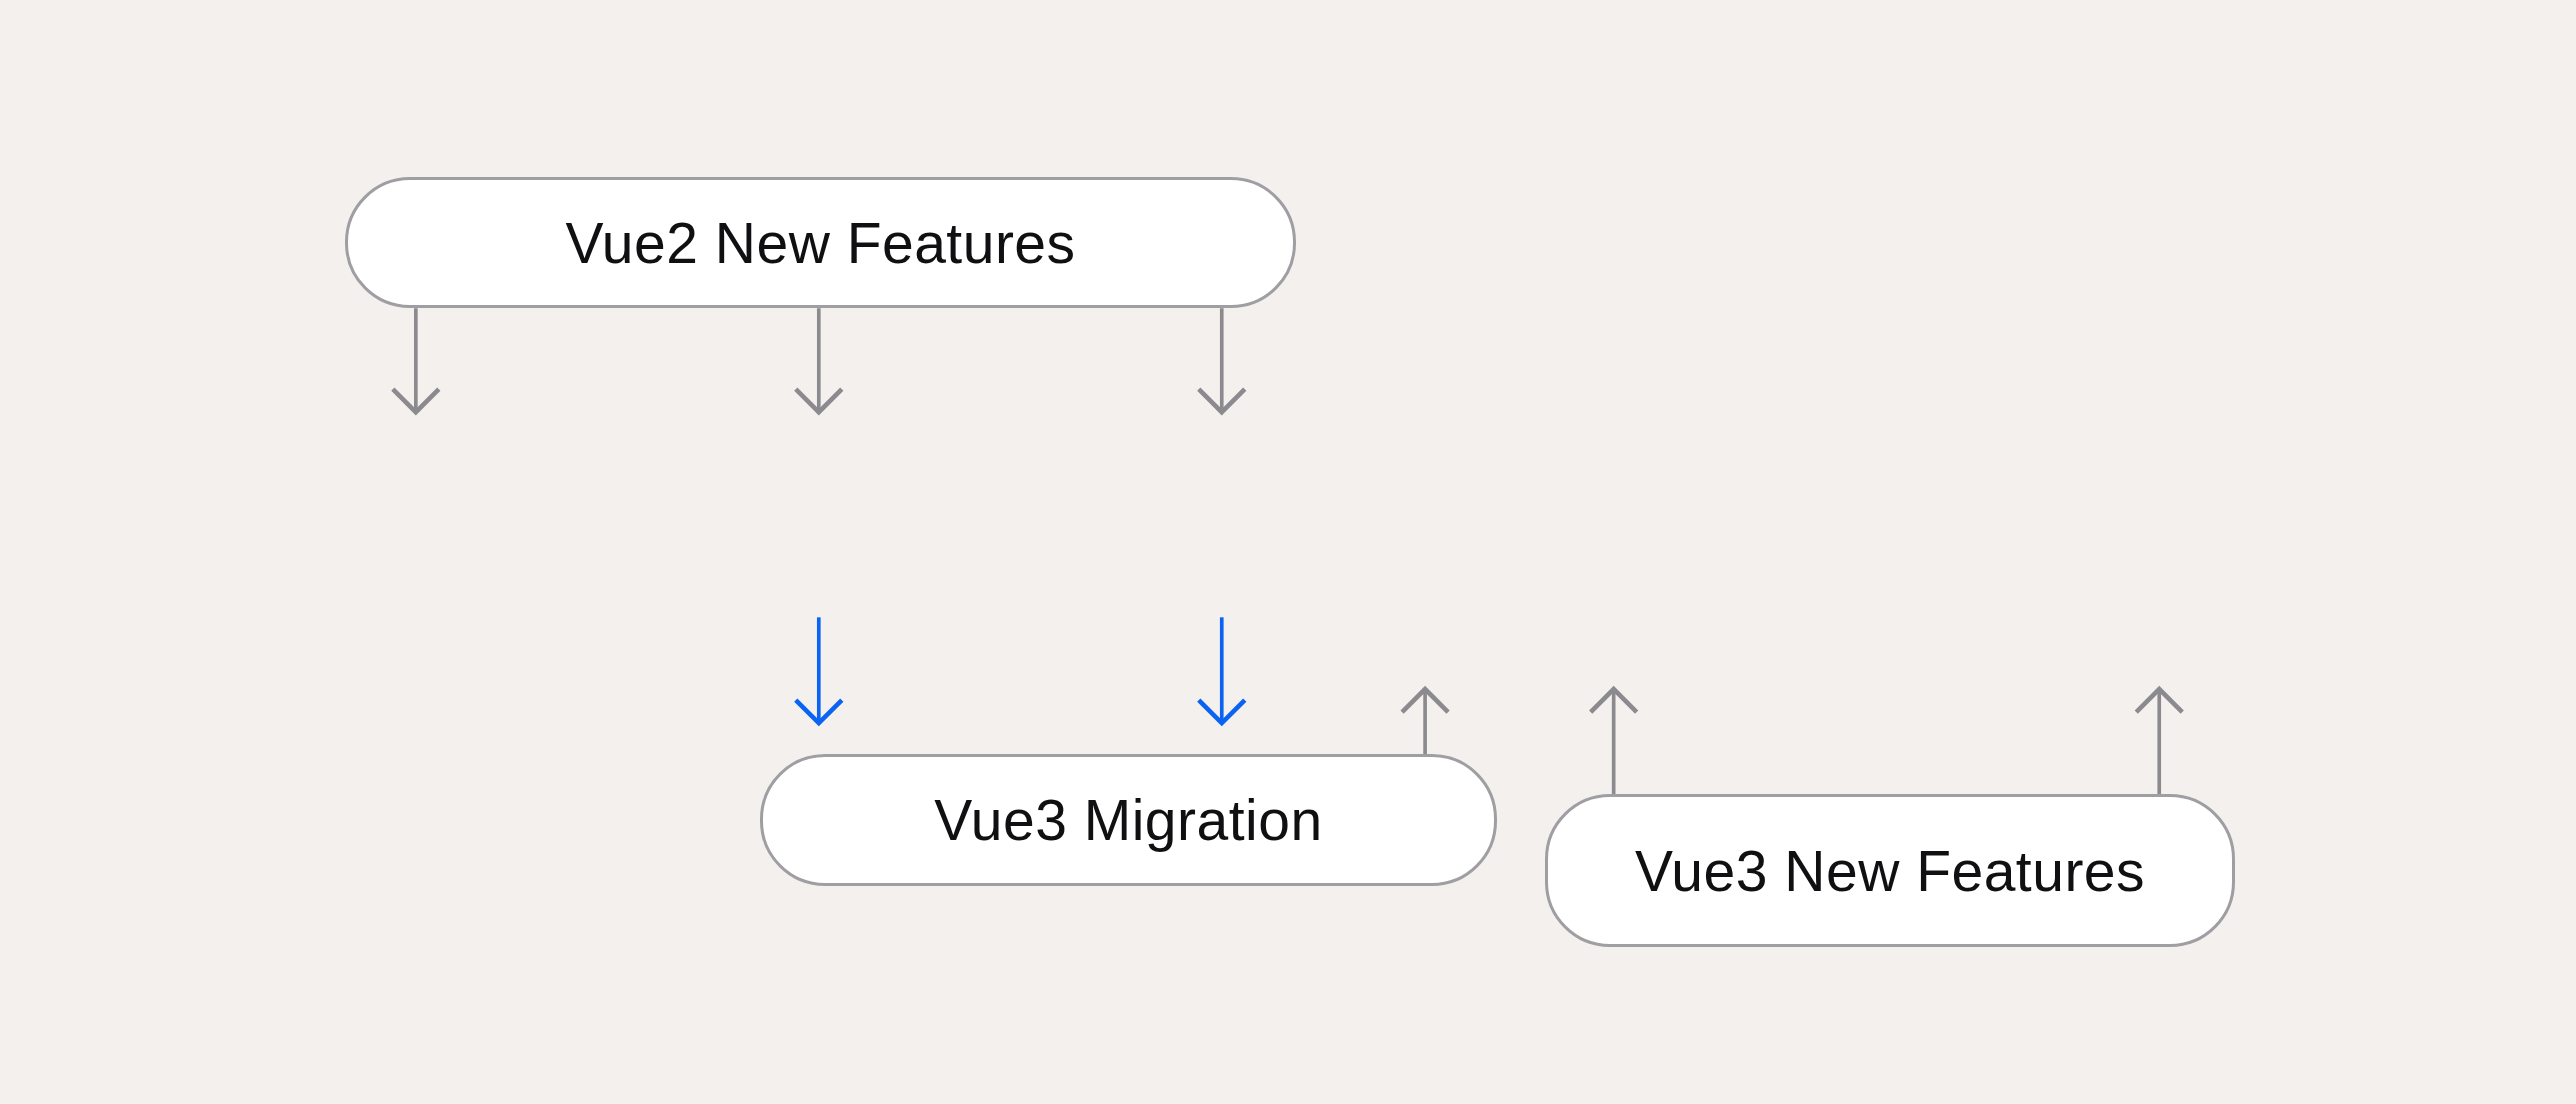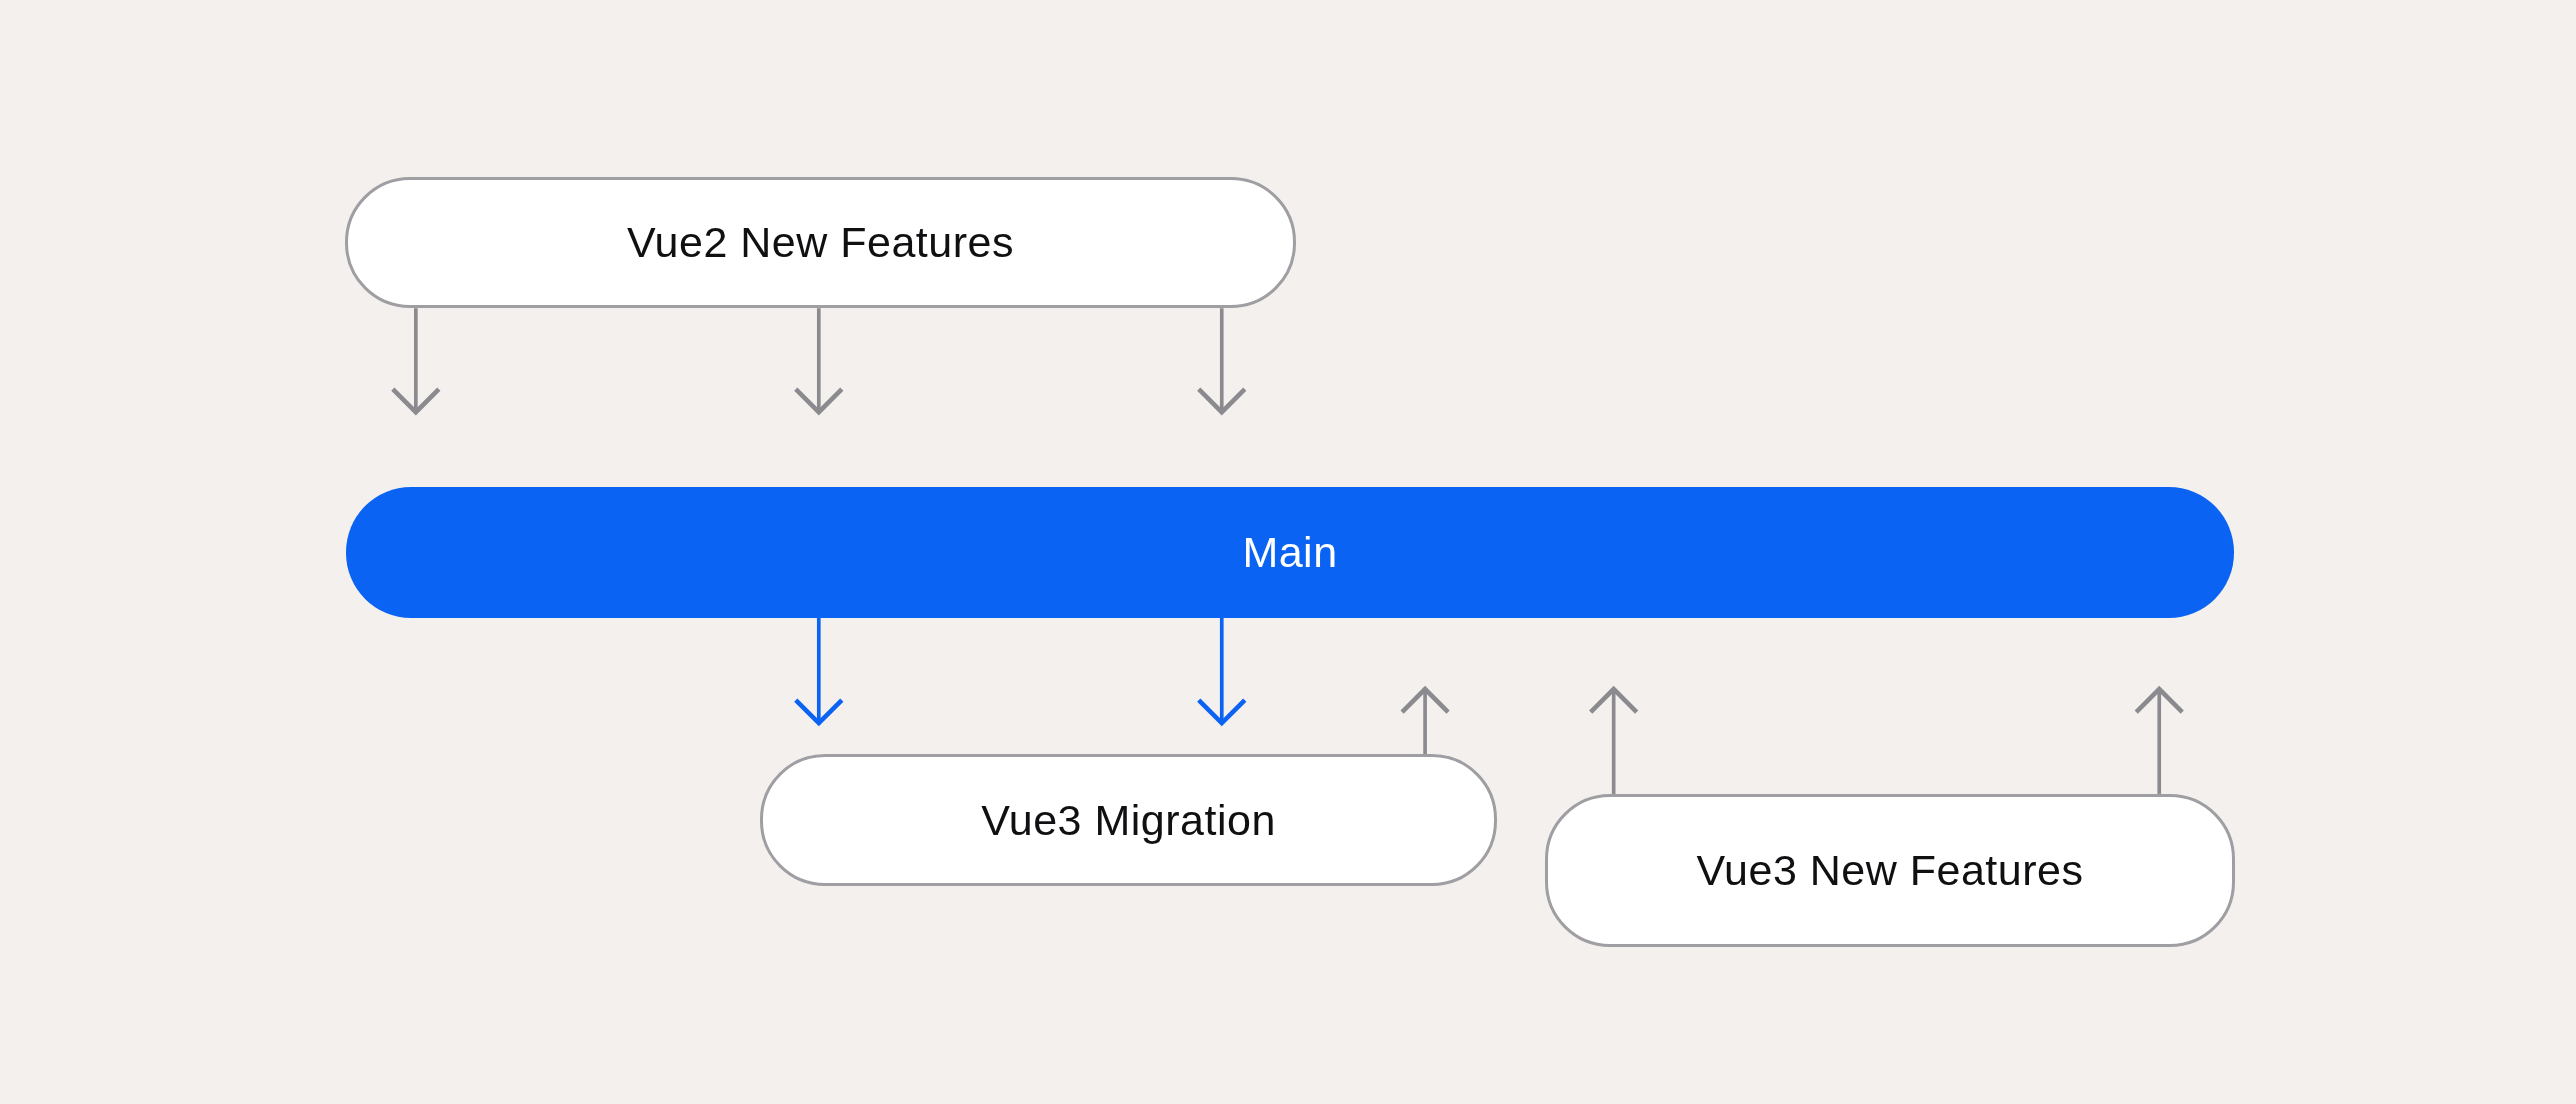--- a/index.html
+++ b/index.html
@@ -22,21 +22,21 @@
     width: 2576px;
     height: 1104px;
   }
   .pill {
     position: absolute;
     display: flex;
     align-items: center;
     justify-content: center;
     border-radius: 65px;
     box-sizing: border-box;
-    font-size: 43px;
+    font-size: 57px;
     letter-spacing: 0.5px;
     white-space: nowrap;
   }
   .pill-white {
     background: #ffffff;
     border: 3.7px solid #9e9ea3;
     color: #101013;
   }
   .pill-blue {
     background: #0b63f3;
@@ -99,23 +99,20 @@
     <g class="edge-gray">
       <line class="edge-stem" x1="2347" y1="863" x2="2347" y2="751"></line>
       <polyline class="edge-head" points="2322,774 2347,749 2372,774"></polyline>
     </g>
   </svg>
 
   <div class="pill pill-white node-vue2">
     <span>Vue2 New Features</span>
   </div>
 
-  <div class="pill pill-blue node-main">
-    <span>Main</span>
-  </div>
 
   <div class="pill pill-white node-vue3-migration">
     <span>Vue3 Migration</span>
   </div>
 
   <div class="pill pill-white node-vue3-new">
     <span>Vue3 New Features</span>
   </div>
 
 </div>

